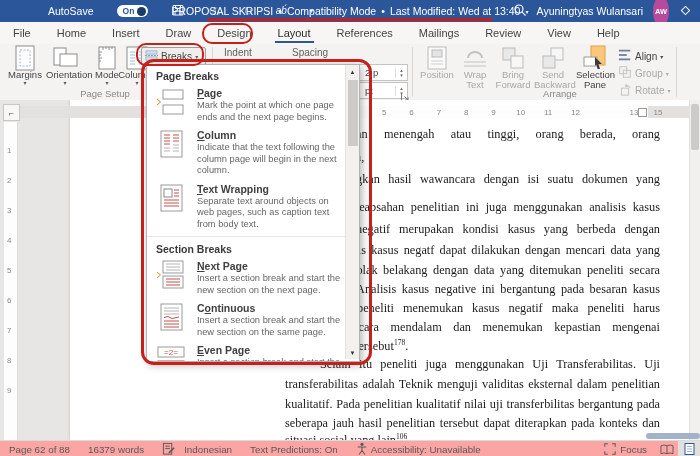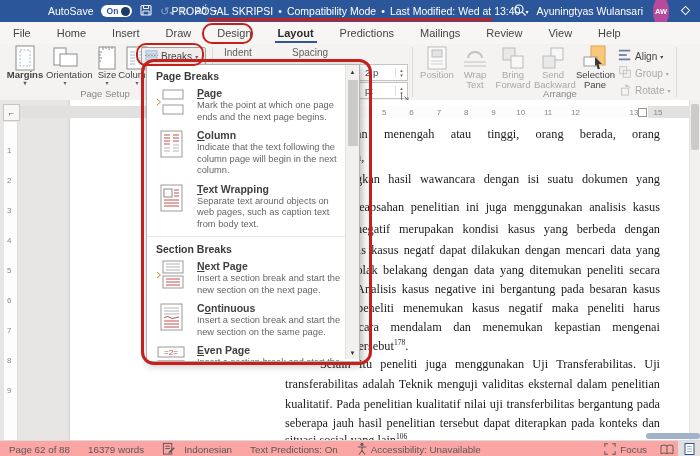--- a/index.html
+++ b/index.html
@@ -4,38 +4,38 @@
 <style>
   html,body{margin:0;padding:0}
   body{width:700px;height:456px;overflow:hidden;position:relative;
        font-family:"Liberation Sans",sans-serif;background:#fff;
        -webkit-font-smoothing:antialiased}
   #app{position:absolute;inset:0}
 
   
   .titlebar{position:absolute;left:0;top:0;width:700px;height:22px;background:#2b579a;
             color:#fff;display:flex;align-items:center;font-size:10.5px}
-  .tb-left{display:flex;align-items:center;gap:7px;padding-left:48px}
+  .tb-left{display:flex;align-items:center;gap:23px;padding-left:48px}
   .autosave-toggle{display:flex;align-items:center;background:#fff;border-radius:7px;
             height:12px;padding:0 2px 0 6px;gap:3px}
   .autosave-toggle .on-label{color:#2b579a;font-size:8.5px;font-weight:bold}
   .autosave-knob{width:9px;height:9px;border-radius:50%;background:#1b3a66}
   .qat-icon{color:#fff;opacity:.95;font-size:11px;line-height:1}
   .qat-icon.dim{opacity:.45}
   .tb-title{position:absolute;left:0;right:0;top:0;height:22px;display:flex;
             align-items:center;justify-content:center;gap:5px;font-size:10.5px;pointer-events:none}
   .tb-right{position:absolute;right:0;top:0;height:22px;display:flex;align-items:center;gap:10px;padding-right:8px}
   .avatar{width:16px;height:31px;border-radius:50%;background:#b84a9e;color:#fff;
           font-size:7.5px;font-weight:bold;display:flex;align-items:center;justify-content:center}
 
   
   .tabs-row{position:absolute;left:0;top:22px;width:700px;height:22px;background:#f7f6f5;
             display:flex;align-items:center;font-size:11px;color:#444}
   .tab{padding:0 13px;height:22px;display:flex;align-items:center;position:relative;cursor:default}
-  .tab.active{font-weight:bold;color:#2b2b2b}
+  .tab.active{font-weight:normal;color:#2b2b2b}
   .tab.active::after{content:"";position:absolute;left:10px;right:10px;bottom:1px;height:2.5px;background:#2b579a}
 
   
   .ribbon{position:absolute;left:0;top:44px;width:700px;height:56px;background:#f4f3f2;
           border-bottom:1px solid #d8d6d4}
   .rib-big-btn{position:absolute;top:2px;width:38px;height:44px;text-align:center}
   .rib-big-btn .ic{height:24px;display:flex;align-items:center;justify-content:center}
   .rib-big-btn .lbl{font-size:9.5px;color:#444;line-height:10px}
   .rib-big-btn .chev{font-size:6px;color:#605e5c;line-height:6px}
   .rib-big-btn.disabled .lbl{color:#aaa8a6}
@@ -143,30 +143,30 @@
     </div>
   </div>
 
   <div class="tabs-row" id="tabs-row">
       <div class="tab">File</div>
       <div class="tab">Home</div>
       <div class="tab">Insert</div>
       <div class="tab">Draw</div>
       <div class="tab">Design</div>
       <div class="tab active">Layout</div>
-      <div class="tab">Predictions</div>
+      <div class="tab">References</div>
       <div class="tab">Mailings</div>
       <div class="tab">Review</div>
       <div class="tab">View</div>
       <div class="tab">Help</div>
     </div>
 
   <div class="ribbon">
     <div id="page-setup-buttons">
-        <div class="rib-big-btn" style="left: 6px; font-weight: bold;">
+        <div class="rib-big-btn" style="left: 6px;">
           <div class="ic">
             <svg width="26" height="26" viewBox="0 0 26 26">
               <rect x="4" y="1" width="18" height="24" fill="#fff" stroke="#8c8c8c"></rect>
               <rect x="8" y="5" width="10" height="16" fill="none" stroke="#9db8d9" stroke-dasharray="2 1.5"></rect>
             </svg>
           </div>
           <div class="lbl">Margins</div>
           <div class="chev">▾</div>
         </div>
         <div class="rib-big-btn" style="left: 46px;">
@@ -179,21 +179,21 @@
           <div class="lbl">Orientation</div>
           <div class="chev">▾</div>
         </div>
         <div class="rib-big-btn" style="left: 88px;">
           <div class="ic">
             <svg width="26" height="26" viewBox="0 0 26 26">
               <rect x="5" y="2" width="16" height="22" fill="#fff" stroke="#8c8c8c"></rect>
               <path d="M9 2 v3 M12 2 v2 M15 2 v3 M18 2 v2 M5 7 h3 M5 10 h2 M5 13 h3 M5 16 h2" stroke="#8c8c8c" fill="none"></path>
             </svg>
           </div>
-          <div class="lbl">Size</div>
+          <div class="lbl">Mode</div>
           <div class="chev">▾</div>
         </div>
         <div class="rib-big-btn" style="left: 118px;">
           <div class="ic">
             <svg width="26" height="26" viewBox="0 0 26 26">
               <rect x="3" y="2" width="20" height="22" fill="#fff" stroke="#8c8c8c"></rect>
               <g stroke="#9db8d9">
                 <path d="M6 7 h5 M6 10 h5 M6 13 h5 M6 16 h5 M6 19 h5 M15 7 h5 M15 10 h5 M15 13 h5 M15 16 h5 M15 19 h5"></path>
               </g>
             </svg>

